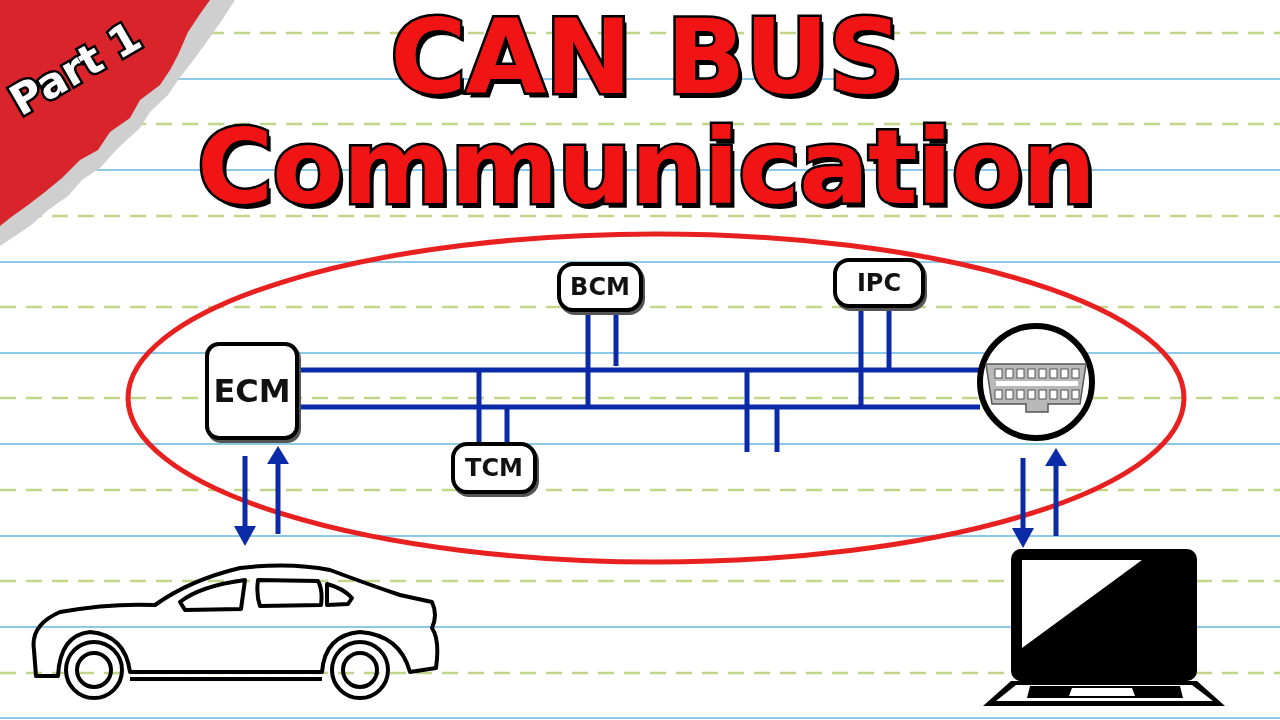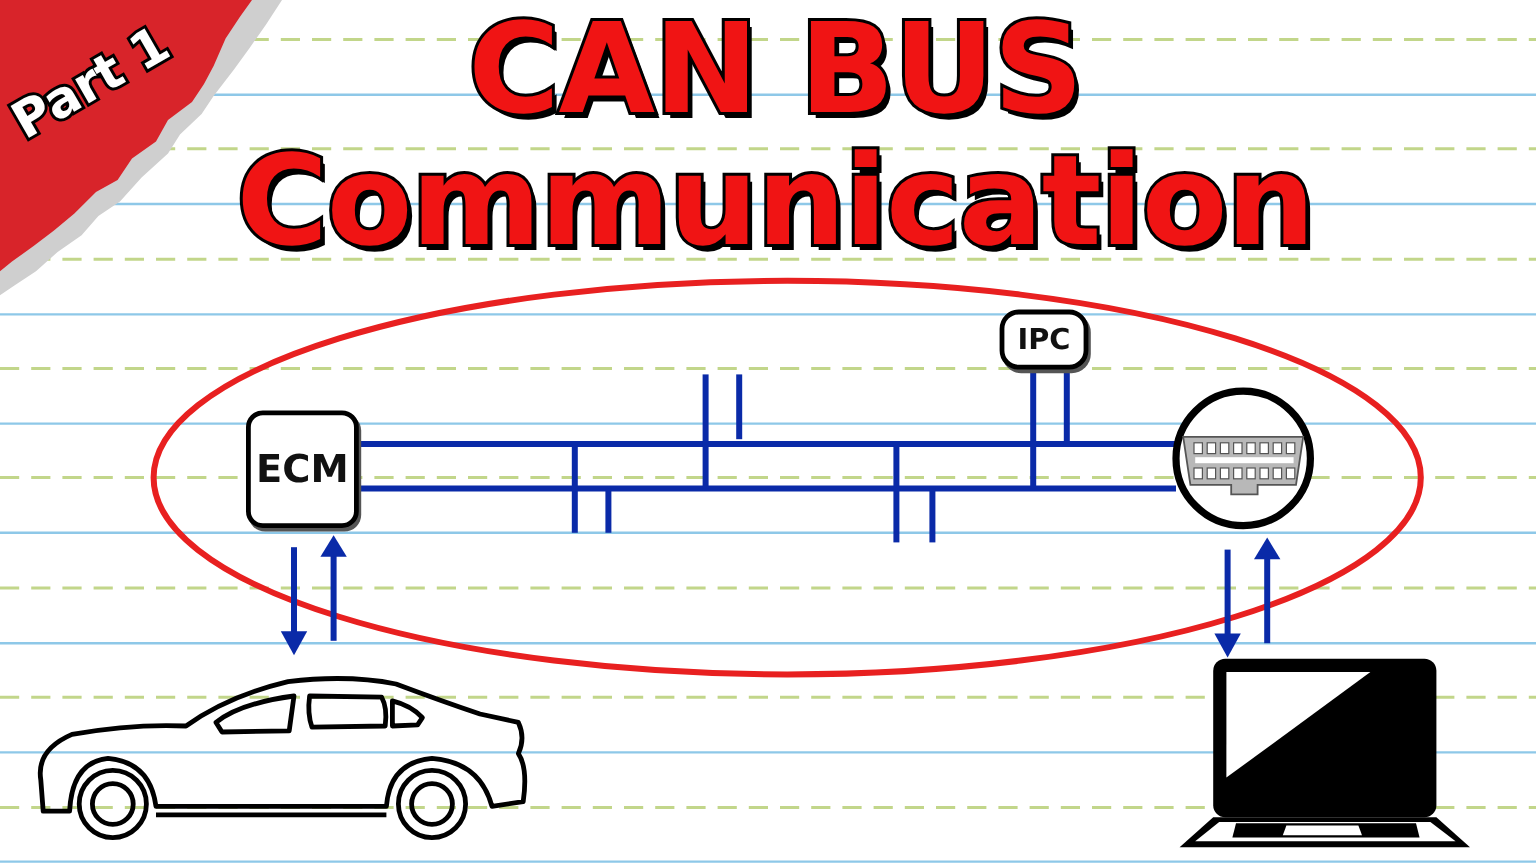--- a/index.html
+++ b/index.html
@@ -20,21 +20,21 @@
     -webkit-text-stroke: 5px #000; paint-order: stroke fill;
   }
   .module {
     position:absolute; background:#fff; border:4px solid #000; border-radius:16px;
     font-family:"DejaVu Sans", sans-serif; font-weight:bold; color:#111;
     display:flex; align-items:center; justify-content:center; box-sizing:border-box;
     box-shadow: 2px 3px 0 #555;
   }
   #ecm { left:205px; top:342px; width:94px; height:98px; font-size:32px; border-radius:14px; }
   #bcm { left:557px; top:262px; width:86px; height:50px; font-size:24px; }
-  #ipc { left:833px; top:258px; width:74px; height:50px; font-size:24px; }
+  #ipc { left:833px; top:258px; width:92px; height:50px; font-size:24px; }
   #tcm { left:451px; top:442px; width:86px; height:52px; font-size:24px; }
   #abs { left:723px; top:452px; width:84px; height:50px; font-size:24px; }
 </style>
 </head>
 <body>
 
 <div id="stage">
 
   <svg width="1280" height="720" viewBox="0 0 1280 720" style="position:absolute;left:0;top:0">
     <g>
@@ -146,14 +146,16 @@
       </g>
     </g>
   </svg>
 
   <div class="part-label">Part 1</div>
 
   <div id="title-1" class="title-line">CAN BUS</div>
   <div id="title-2" class="title-line">Communication</div>
 
   <div id="ecm" class="module">ECM</div>
+  <div id="tcm" class="module">TCM</div>
+  <div id="bcm" class="module">BCM</div>
   <div id="ipc" class="module">IPC</div>
 </div>
 
 </body></html>

